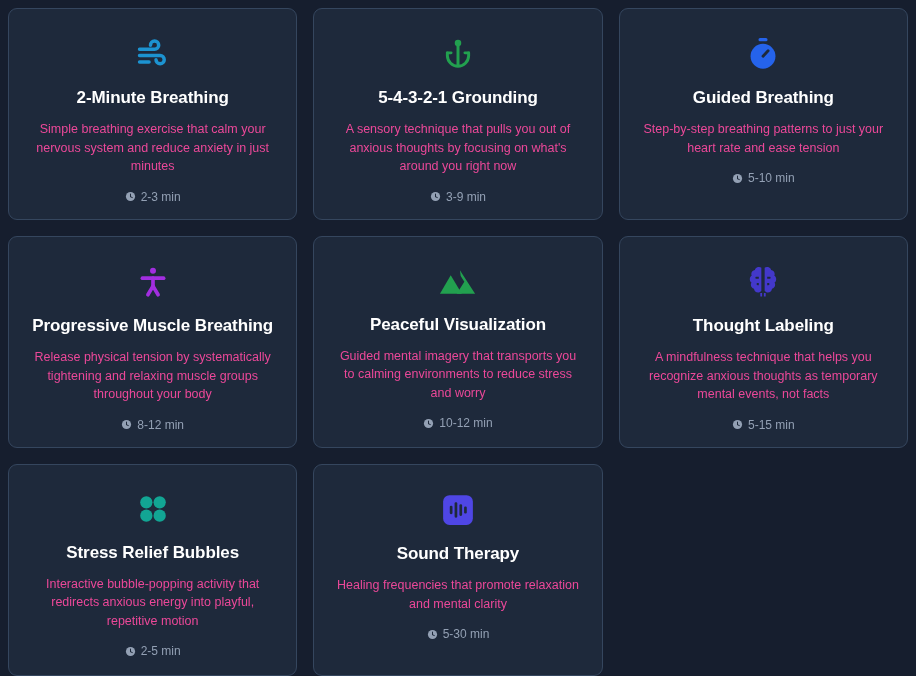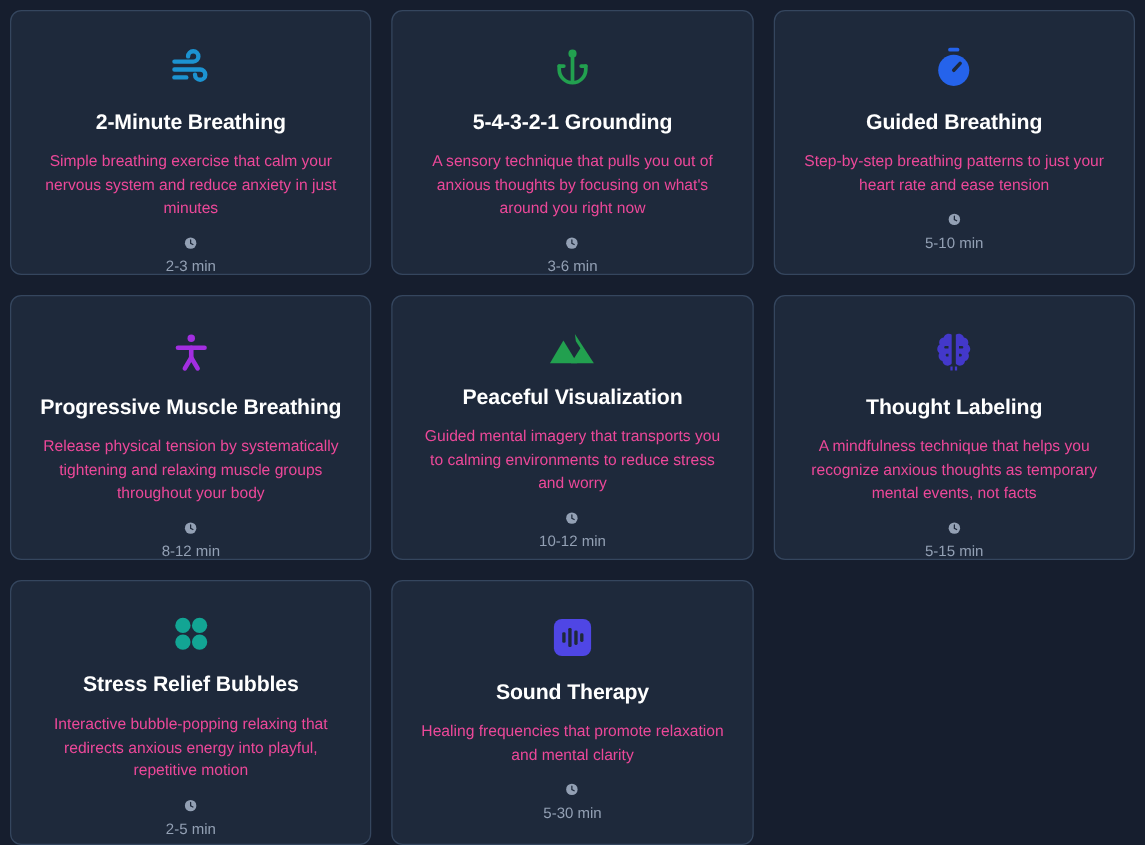--- a/index.html
+++ b/index.html
@@ -68,21 +68,20 @@
   }
 
   .card-duration {
     display: flex;
     align-items: center;
     justify-content: center;
     gap: 5px;
     color: #93a0b4;
     font-size: 12px;
     line-height: 16px;
-    flex-direction: column;
   }
   .clock-icon { display: block; flex: none; }
 
   .empty-slot { background: transparent; }
 </style>
 </head>
 <body>
 
 <div class="grid">
 
@@ -114,21 +113,21 @@
         <path d="M4.5 11.2h2.6M19.5 11.2h-2.6"></path>
       </svg>
     </div>
     <div class="card-title">5-4-3-2-1 Grounding</div>
     <div class="card-desc">A sensory technique that pulls you out of anxious thoughts by focusing on what's around you right now</div>
     <div class="card-duration">
       <svg class="clock-icon" width="11" height="11" viewBox="0 0 24 24">
         <circle cx="12" cy="12" r="10" fill="#93a0b4"></circle>
         <path d="M12 6.5v6l4 2" stroke="#1e293b" stroke-width="2.2" stroke-linecap="round" fill="none"></path>
       </svg>
-      <span>3-6 min</span>
+      <span>3-9 min</span>
     </div>
   </div>
 
   <div class="card">
     <div class="card-icon">
       <svg width="36" height="38" viewBox="0 0 24 24" fill="none">
         <rect x="9" y="1.4" width="6" height="2.1" rx="1" fill="#2563eb"></rect>
         <circle cx="12" cy="13.5" r="8.3" fill="#2563eb"></circle>
         <path d="M12 13.5L15.4 9.8" stroke="#1e293b" stroke-width="1.9" stroke-linecap="round"></path>
       </svg>
@@ -204,21 +203,21 @@
   <div class="card">
     <div class="card-icon">
       <svg width="32" height="32" viewBox="0 0 24 24" fill="#12a594">
         <circle cx="7" cy="7" r="4.6"></circle>
         <circle cx="17" cy="7" r="4.6"></circle>
         <circle cx="7" cy="17" r="4.6"></circle>
         <circle cx="17" cy="17" r="4.6"></circle>
       </svg>
     </div>
     <div class="card-title">Stress Relief Bubbles</div>
-    <div class="card-desc">Interactive bubble-popping relaxing that redirects anxious energy into playful, repetitive motion</div>
+    <div class="card-desc">Interactive bubble-popping activity that redirects anxious energy into playful, repetitive motion</div>
     <div class="card-duration">
       <svg class="clock-icon" width="11" height="11" viewBox="0 0 24 24">
         <circle cx="12" cy="12" r="10" fill="#93a0b4"></circle>
         <path d="M12 6.5v6l4 2" stroke="#1e293b" stroke-width="2.2" stroke-linecap="round" fill="none"></path>
       </svg>
       <span>2-5 min</span>
     </div>
   </div>
 
   <div class="card">

